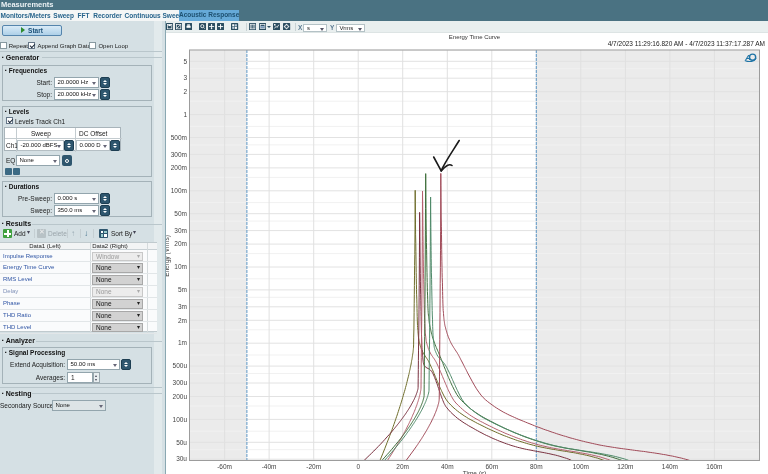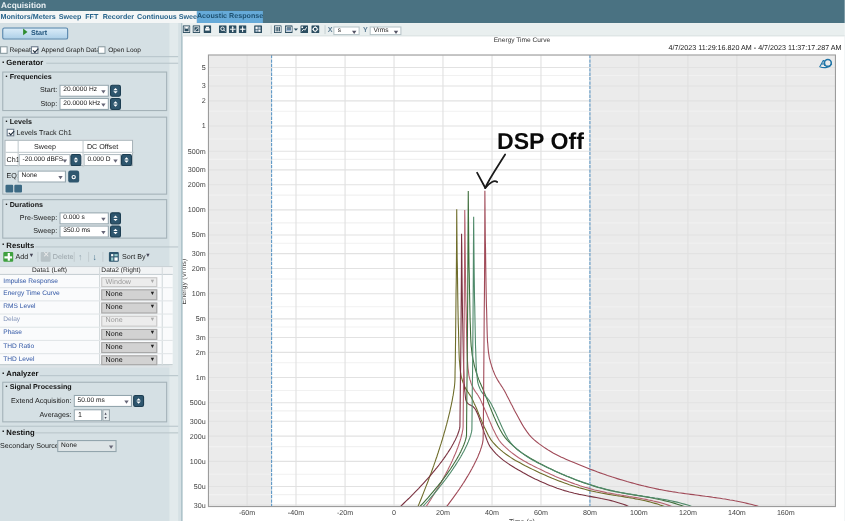--- a/index.html
+++ b/index.html
@@ -36,21 +36,21 @@
 .tsep{position:absolute;top:2.3px;width:1px;height:7.5px;background:#c8d2d4;}
 #gtitle{position:absolute;left:0;top:12.5px;width:617px;text-align:center;font-size:6px;color:#333;}
 #gdate{position:absolute;right:3px;top:19px;font-size:6.5px;color:#222;white-space:nowrap;}
 #dspoff{position:absolute;left:285.8px;top:96.5px;font-size:21px;font-weight:bold;color:#0a0a0a;line-height:21px;white-space:nowrap;}
 #plot{position:absolute;left:0;top:0;}
 .xylbl{position:absolute;top:2.8px;font-size:6.5px;font-weight:bold;color:#5a7a92;}
 .xycombo{position:absolute;top:3px;height:7.8px;background:#fff;border:1px solid #b4c2c6;font-size:6px;color:#222;line-height:6.5px;padding-left:3px;}
 .xycombo:after{content:"";position:absolute;right:2px;top:3px;border-left:2.5px solid transparent;border-right:2.5px solid transparent;border-top:3px solid #556;}
 </style></head>
 <body>
-<div id="titlebar">Acquisition</div>
+<div id="titlebar">Measurements</div>
 <div id="menurow">
   <div id="menuwhite"></div>
   <span class="mi" style="left:0.5px;">Monitors/Meters</span>
   <span class="mi" style="left:53.3px;">Sweep</span>
   <span class="mi" style="left:77.5px;">FFT</span>
   <span class="mi" style="left:93.3px;">Recorder</span>
   <span class="mi" style="left:124.6px;">Continuous Sweep</span>
   <div id="mtab">Acoustic Response</div>
 </div>
 
@@ -377,14 +377,13 @@
 <text x="3.0" y="235.0" text-anchor="middle" class="tick" transform="rotate(-90 3.0 235.0)">Energy (Vrms)</text>
 <path d="M 293.2,119.5 C 286.0,131.0 279.0,141.0 275.2,149.6" fill="none" stroke="#1a1a1a" stroke-width="1.6" stroke-linecap="round"></path>
       <path d="M 267.7,136.0 L 275.2,149.9" fill="none" stroke="#1a1a1a" stroke-width="1.6" stroke-linecap="round"></path>
       <path d="M 275.2,149.9 C 279.5,144.5 283.5,142.5 286.0,144.5" fill="none" stroke="#1a1a1a" stroke-width="1.6" stroke-linecap="round"></path>
 <g transform="translate(584.0,36.0)">
         <text x="-4.8" y="2.8" font-style="italic" font-weight="bold" font-size="8" fill="#1f74a6" font-family="Liberation Sans,sans-serif">A</text>
         <circle cx="2.6" cy="0.2" r="3.1" fill="none" stroke="#1f74a6" stroke-width="1.4"></circle>
         <path d="M -5.2 3.4 C -0.5 5.6 4.4 4.6 6.1 1.0" fill="none" stroke="#1f74a6" stroke-width="1.1"></path>
       </g>
 </svg>
-  <div id="dspoff">DSP Off</div>
 </div>
 
 </body></html>

